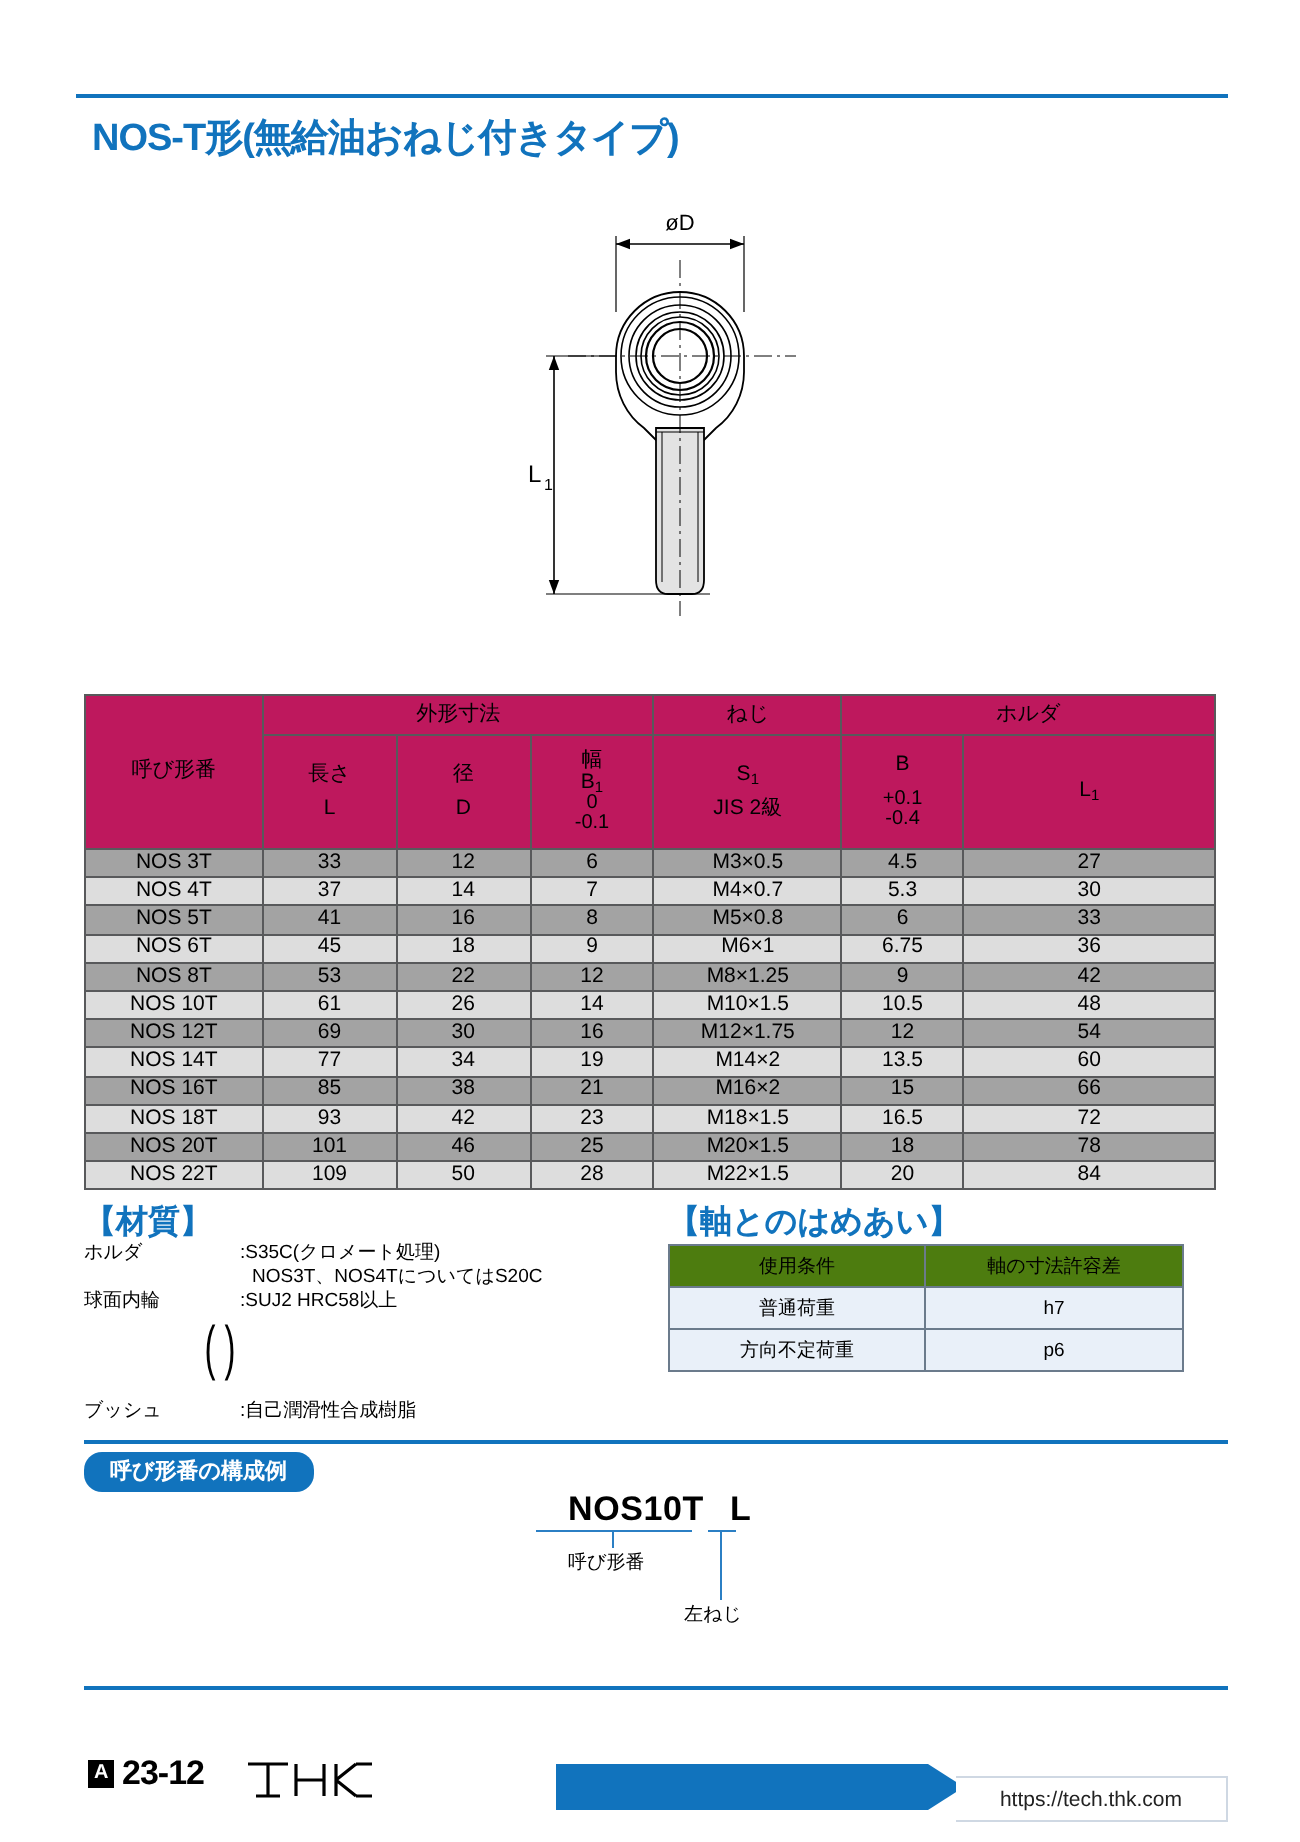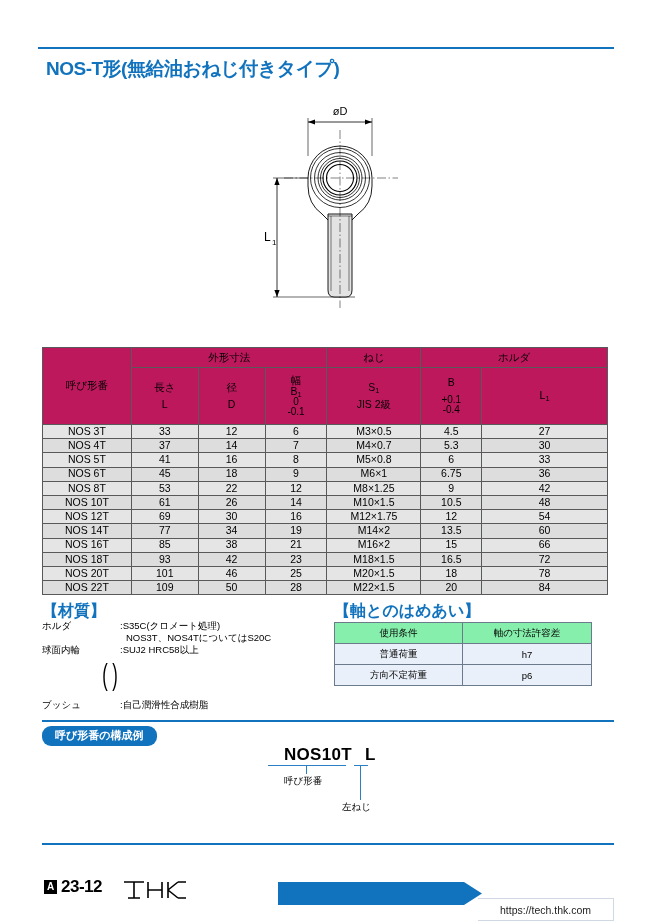--- a/index.html
+++ b/index.html
@@ -41,21 +41,21 @@
     line-height: 1.08;
   }
   .main-table thead th {
     background: #be185d;
     font-weight: normal;
   }
   .main-table thead th.grp { height: 20px; font-size: 10.5px; }
   .main-table thead th.sub { height: 57px; vertical-align: middle; }
   .main-table thead th.name { vertical-align: middle; }
   .main-table tbody td { height: 14.2px; font-size: 10.5px; }
-  .main-table tbody tr.odd td { background: #e5e5e5; }
+  .main-table tbody tr.odd td { background: #a3a3a3; }
   .main-table tbody tr.even td { background: #dddddd; }
   .sub-line { display:block; }
   .sub-gap { display:block; height: 6px; }
   .tol { font-size: 10px; line-height: 1.0; }
   sub.s { font-size: 7.5px; vertical-align: baseline; position: relative; top: 2px; }
 
   
   .sec-head {
     position: absolute;
     font-size: 16px; font-weight: bold; color: #1173bd;
@@ -81,21 +81,21 @@
   .paren-lines { line-height: 1.28; padding: 0 1px; }
 
   
   .fit-table {
     position: absolute; left: 334px; top: 622px;
     width: 258px; border-collapse: collapse; font-size: 9.5px;
   }
   .fit-table th, .fit-table td {
     border: 1px solid #6b7b8c; text-align: center; height: 21px; font-weight: normal;
   }
-  .fit-table th { background: #86efac; }
+  .fit-table th { background: #4d7c0f; }
   .fit-table td { background: #e9f0f9; }
 
   
   .pn-rule {
     position: absolute; left: 42px; top: 720px;
     width: 572px; height: 2px; background: #1173bd;
   }
   .pn-pill {
     position: absolute; left: 42px; top: 726px;
     background: #1173bd; color: #fff;
@@ -133,21 +133,21 @@
     font-size: 17px; font-weight: bold; letter-spacing: -0.5px;
   }
   .thk-logo { position: absolute; left: 122px; top: 879px; }
   .banner { position: absolute; left: 278px; top: 882px; width: 336px; height: 23px; }
   .banner-txt {
     position: absolute; left: 6px; top: 3px;
     color: #fff; font-size: 7.6px; line-height: 1.32; font-weight: bold;
     white-space: nowrap;
   }
   .banner-url {
-    position: absolute; left: 200px; top: 16px; width: 136px; height: 23px;
+    position: absolute; left: 200px; top: 6px; width: 136px; height: 23px;
     border: 1px solid #cfd8e3; border-left: none;
     display: flex; align-items: center; justify-content: center;
     font-size: 10.5px; color: #222; background: #fff; text-align: right;
   }
 </style>
 </head>
 <body>
 
 <div class="page">
 

